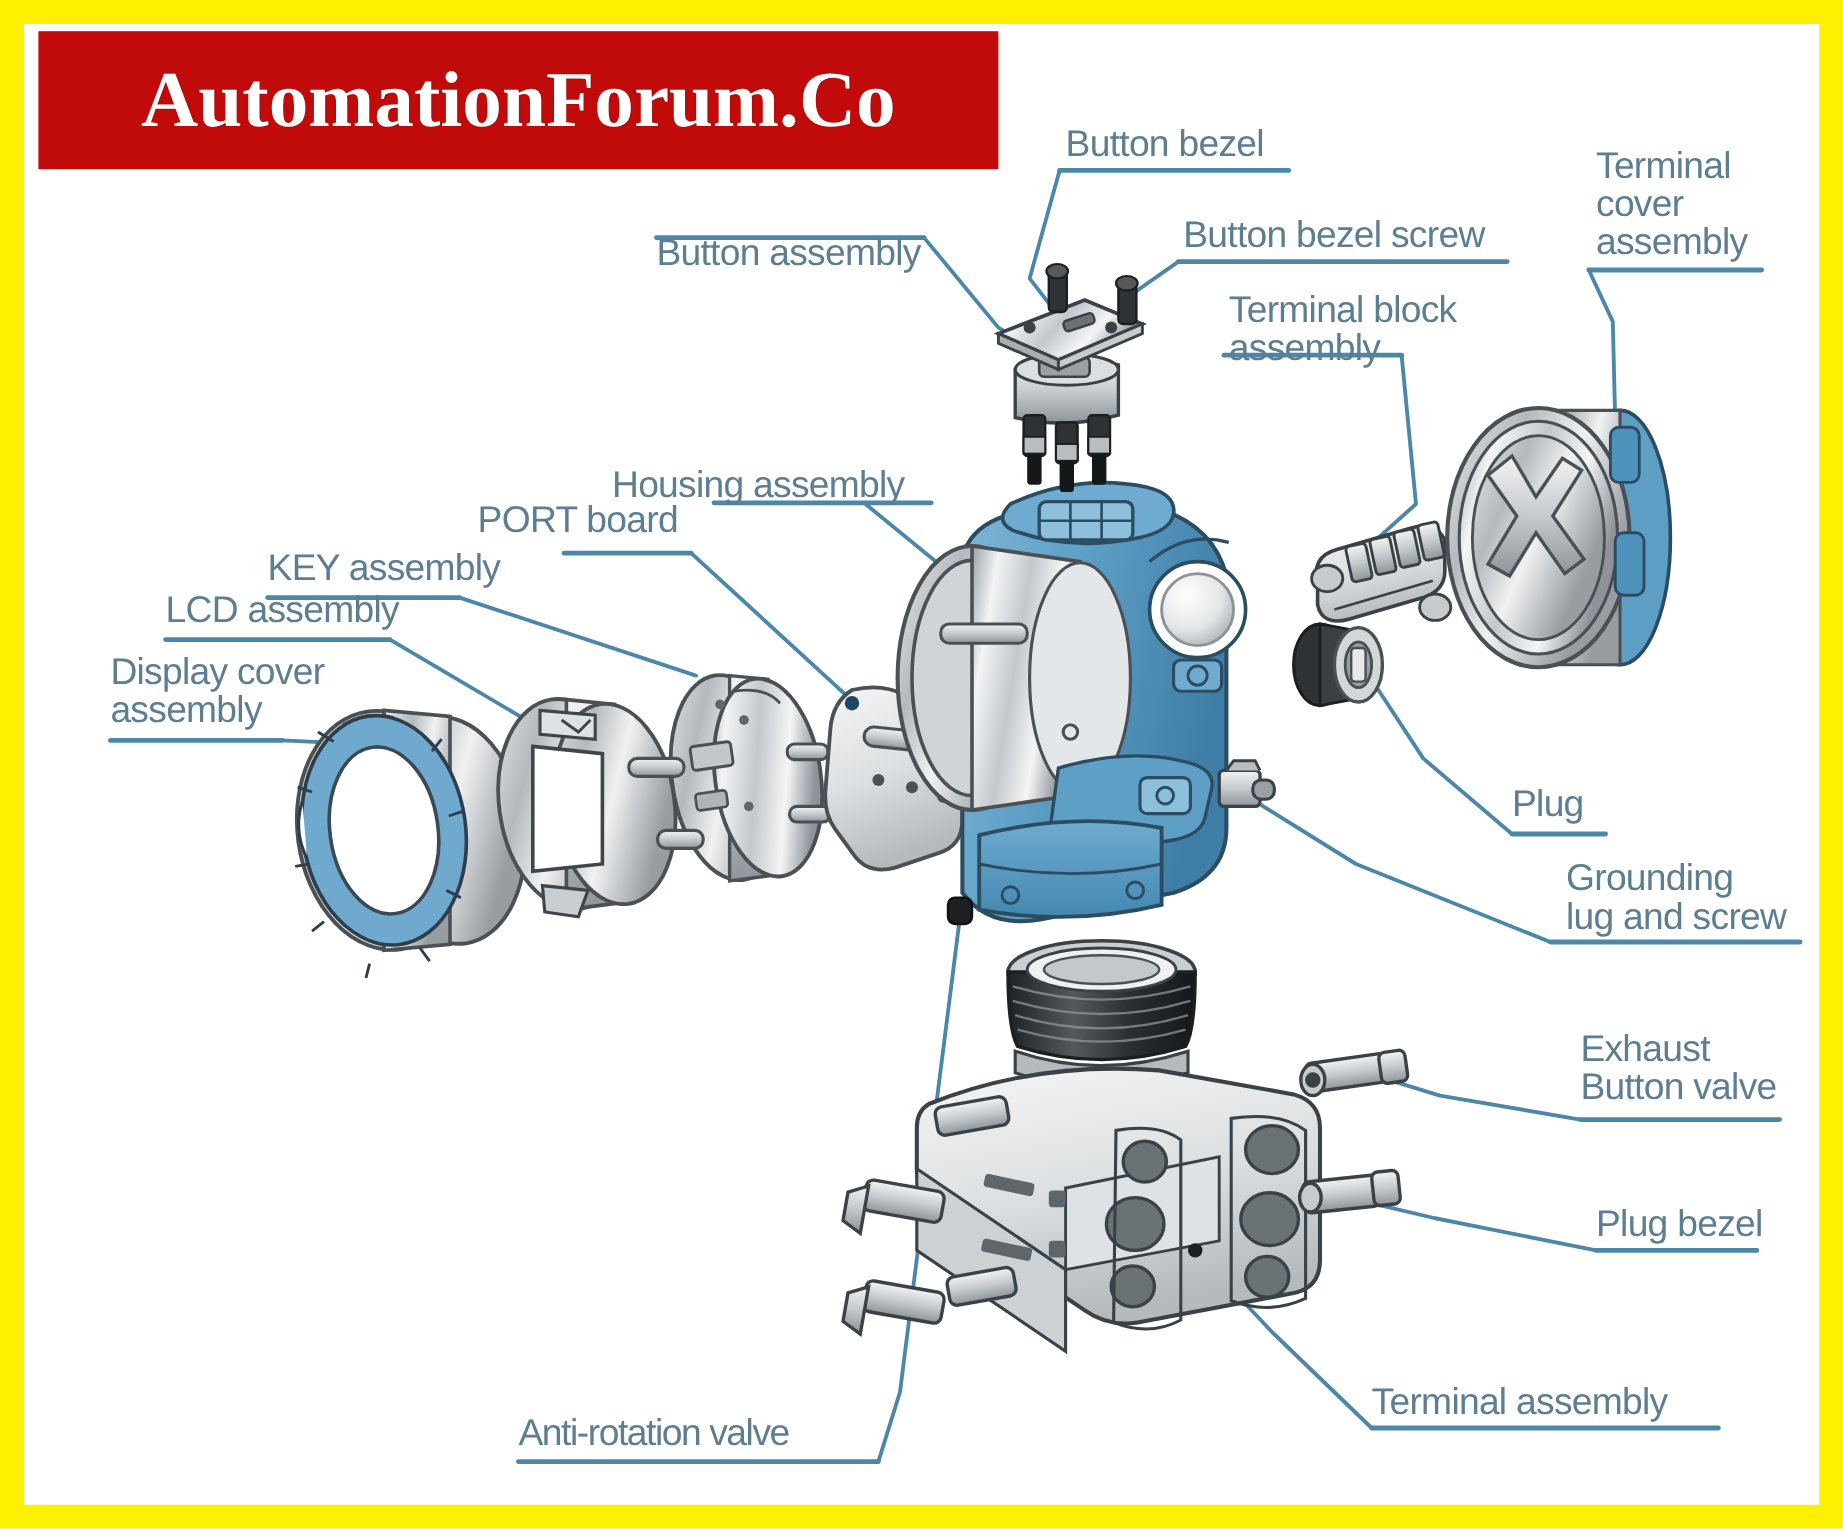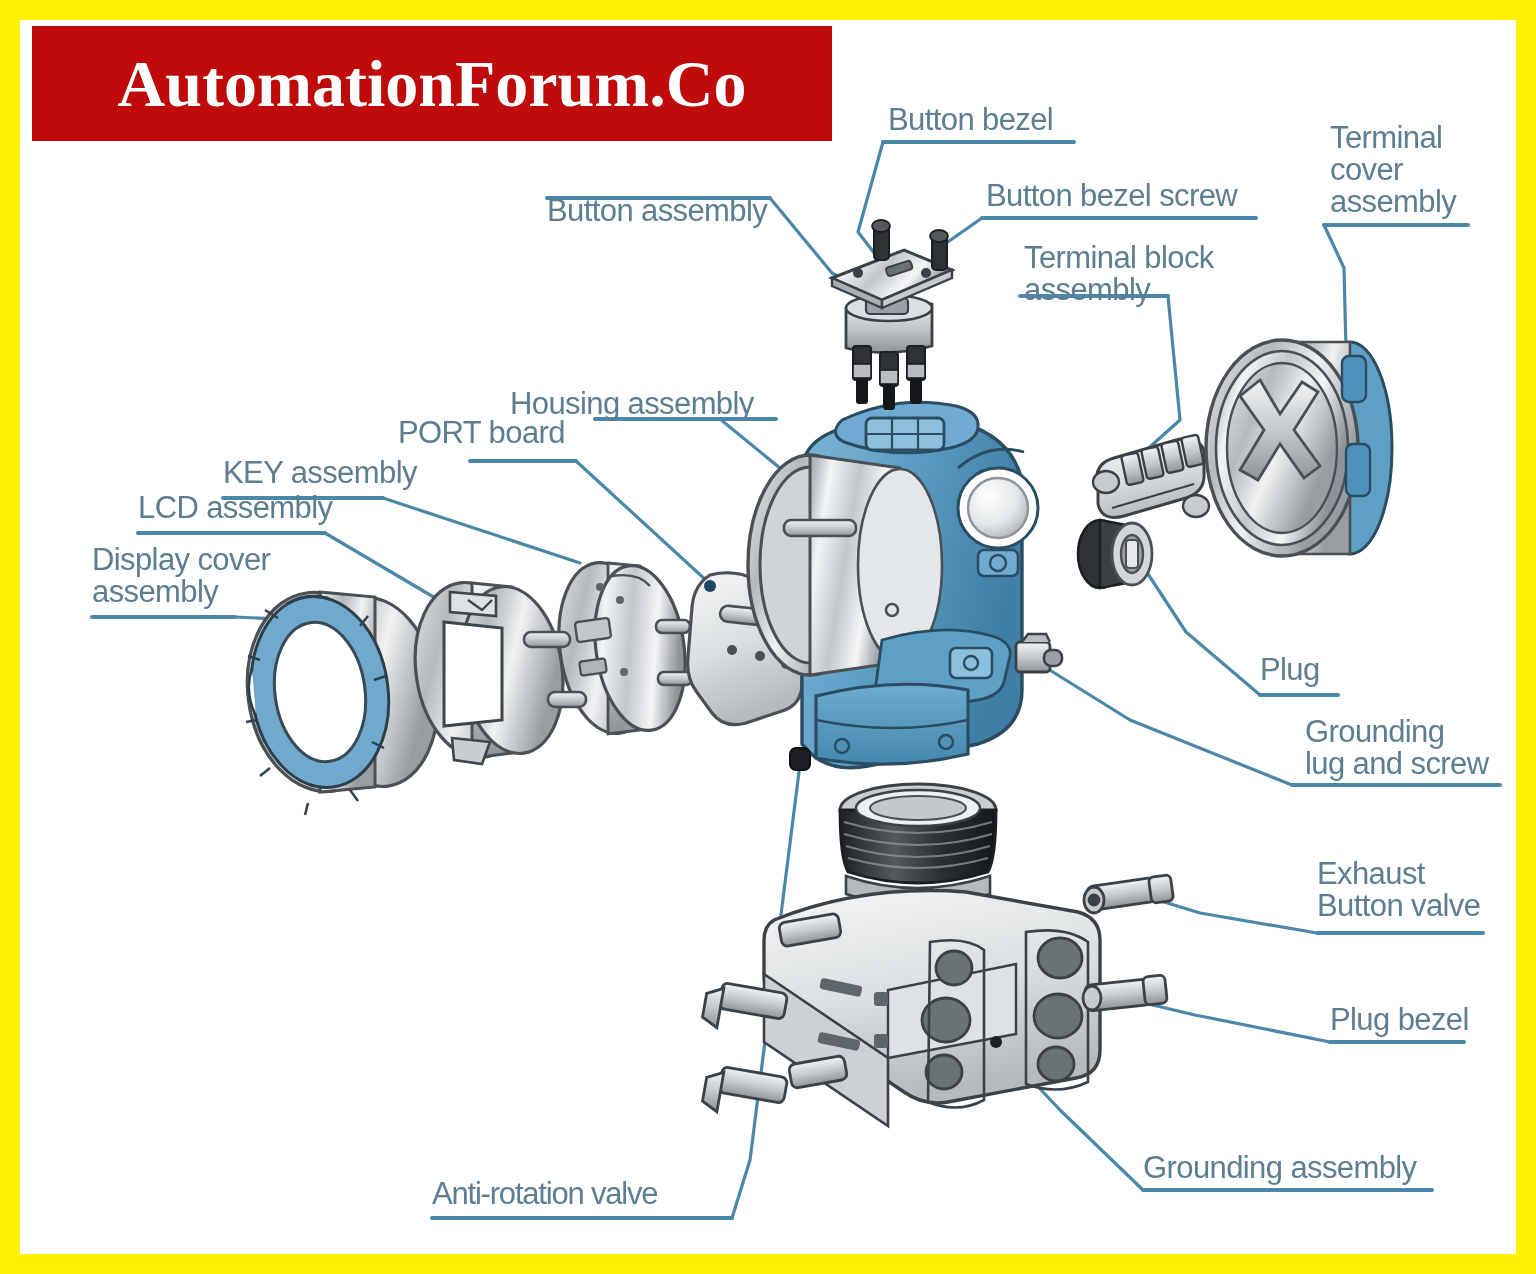--- a/index.html
+++ b/index.html
@@ -395,21 +395,21 @@
     <div class="label" style="left:203px;top:437px;">KEY assembly</div>
     <div class="label" style="left:118px;top:472px;">LCD assembly</div>
     <div class="label" style="left:72px;top:524px;">Display cover
 assembly</div>
     <div class="label" style="left:1240px;top:634px;">Plug</div>
     <div class="label" style="left:1272px;top:696px;margin-left:13px;">Grounding
 lug and screw</div>
     <div class="label" style="left:1297px;top:838px;">Exhaust
 Button valve</div>
     <div class="label" style="left:1310px;top:984px;">Plug bezel</div>
-    <div class="label" style="left:1123px;top:1132px;">Grounding assembly</div>
+    <div class="label" style="left:1123px;top:1132px;">Terminal assembly</div>
     <div class="label tight" style="left:412px;top:1158px;">Anti-rotation valve</div>
 
   </div>
 
   <div id="watermark">
     <span>AutomationForum.Co</span>
   </div>
 
 </div>
 

